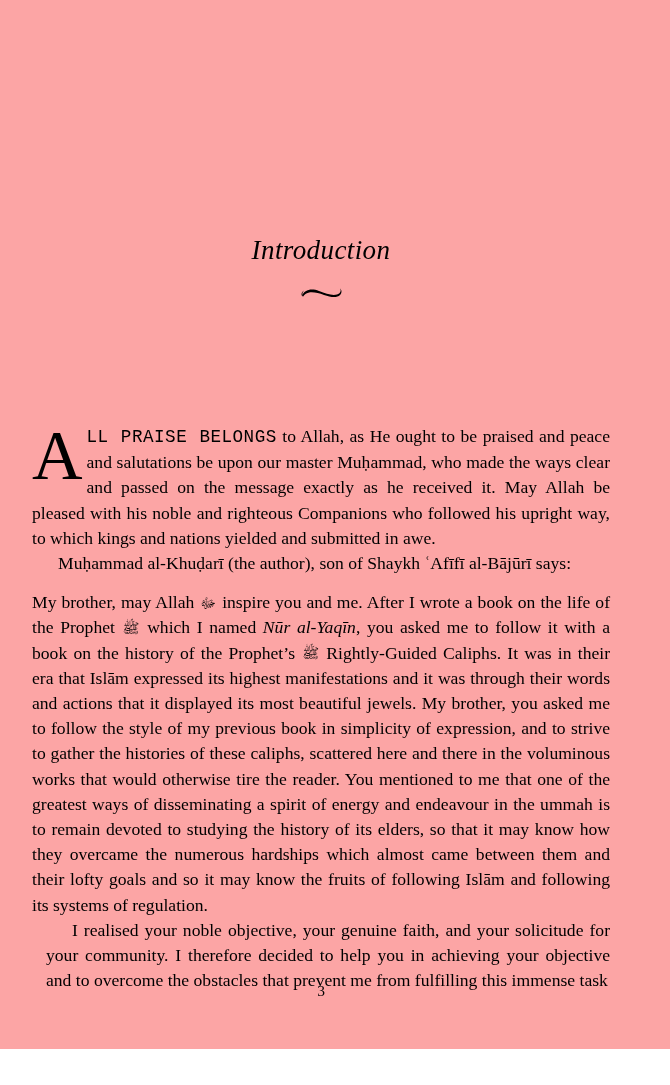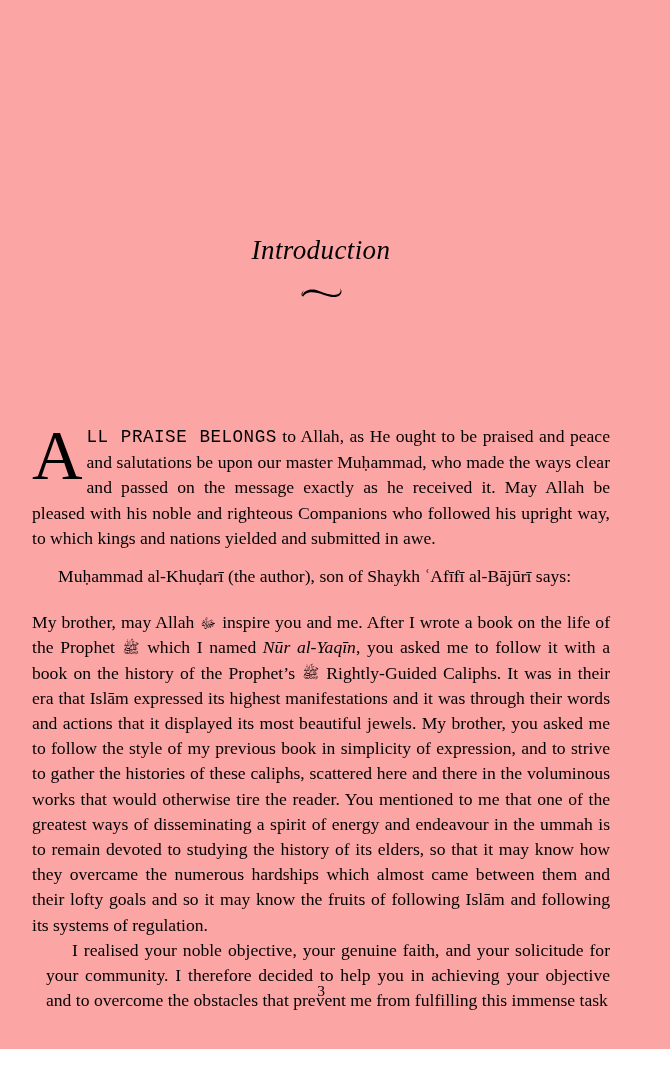--- a/index.html
+++ b/index.html
@@ -63,25 +63,24 @@
     hyphens: none;
   }
   p.opening {
     text-indent: 0;
   }
   p.indented {
     text-indent: 26px;
     margin-left: 14px;
   }
   p.quote-start {
-    margin-top: 21px;
+    margin-top: 14px;
     text-indent: 0;
   }
   p.attribution {
-    margin-top: 13px;
     text-indent: 26px;
   }
   .dropcap {
     float: left;
     font-family: "Liberation Serif", "DejaVu Serif", serif;
     font-size: 70px;
     line-height: 56px;
     padding: 2px 4px 0 0;
     margin-top: 2px;
     font-weight: normal;

